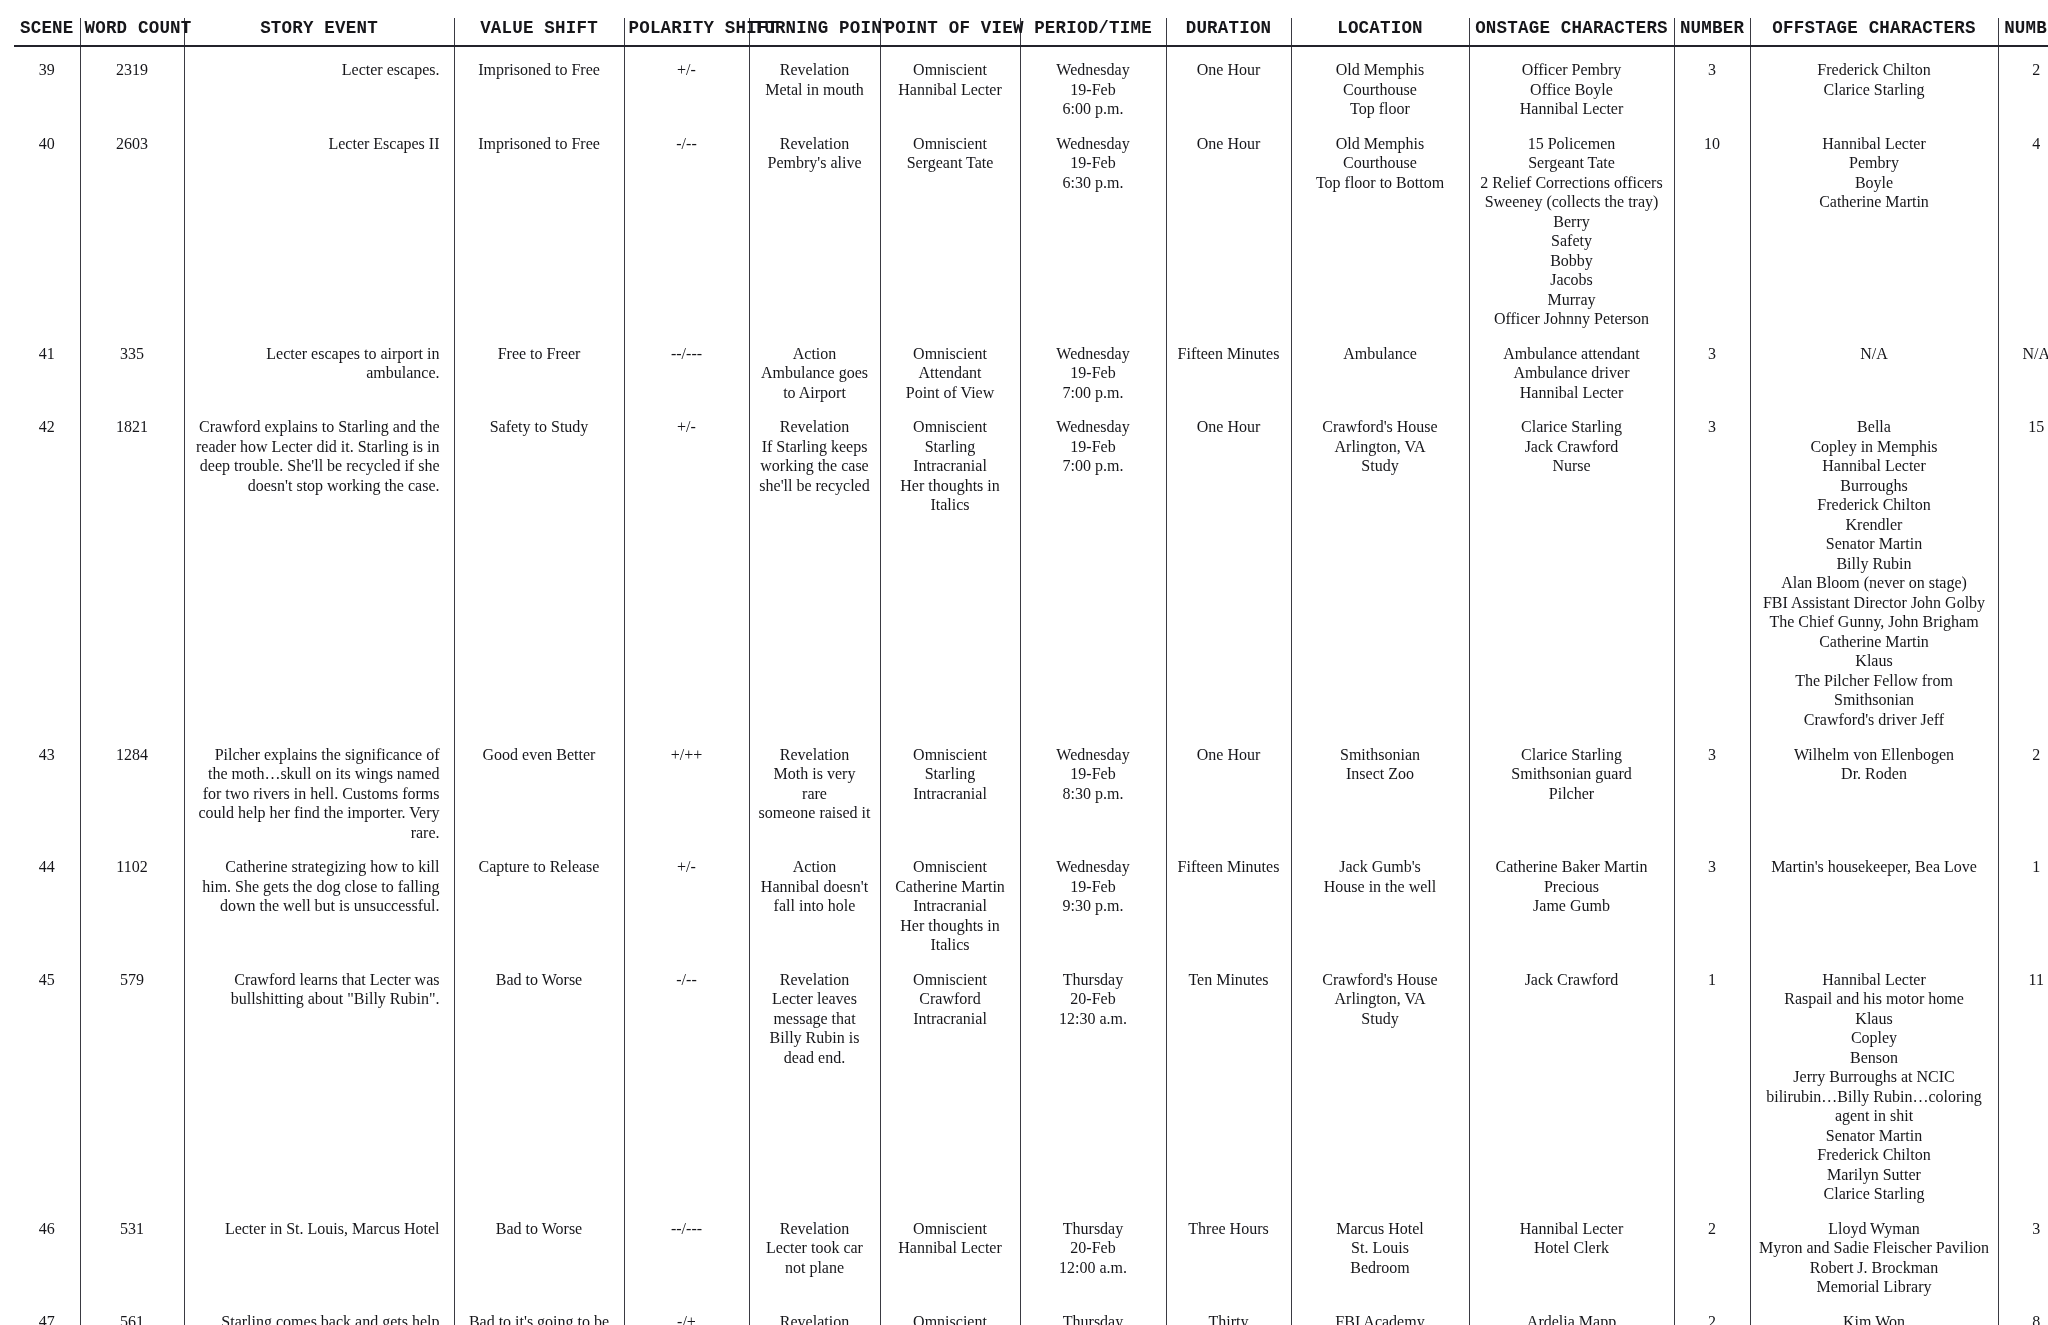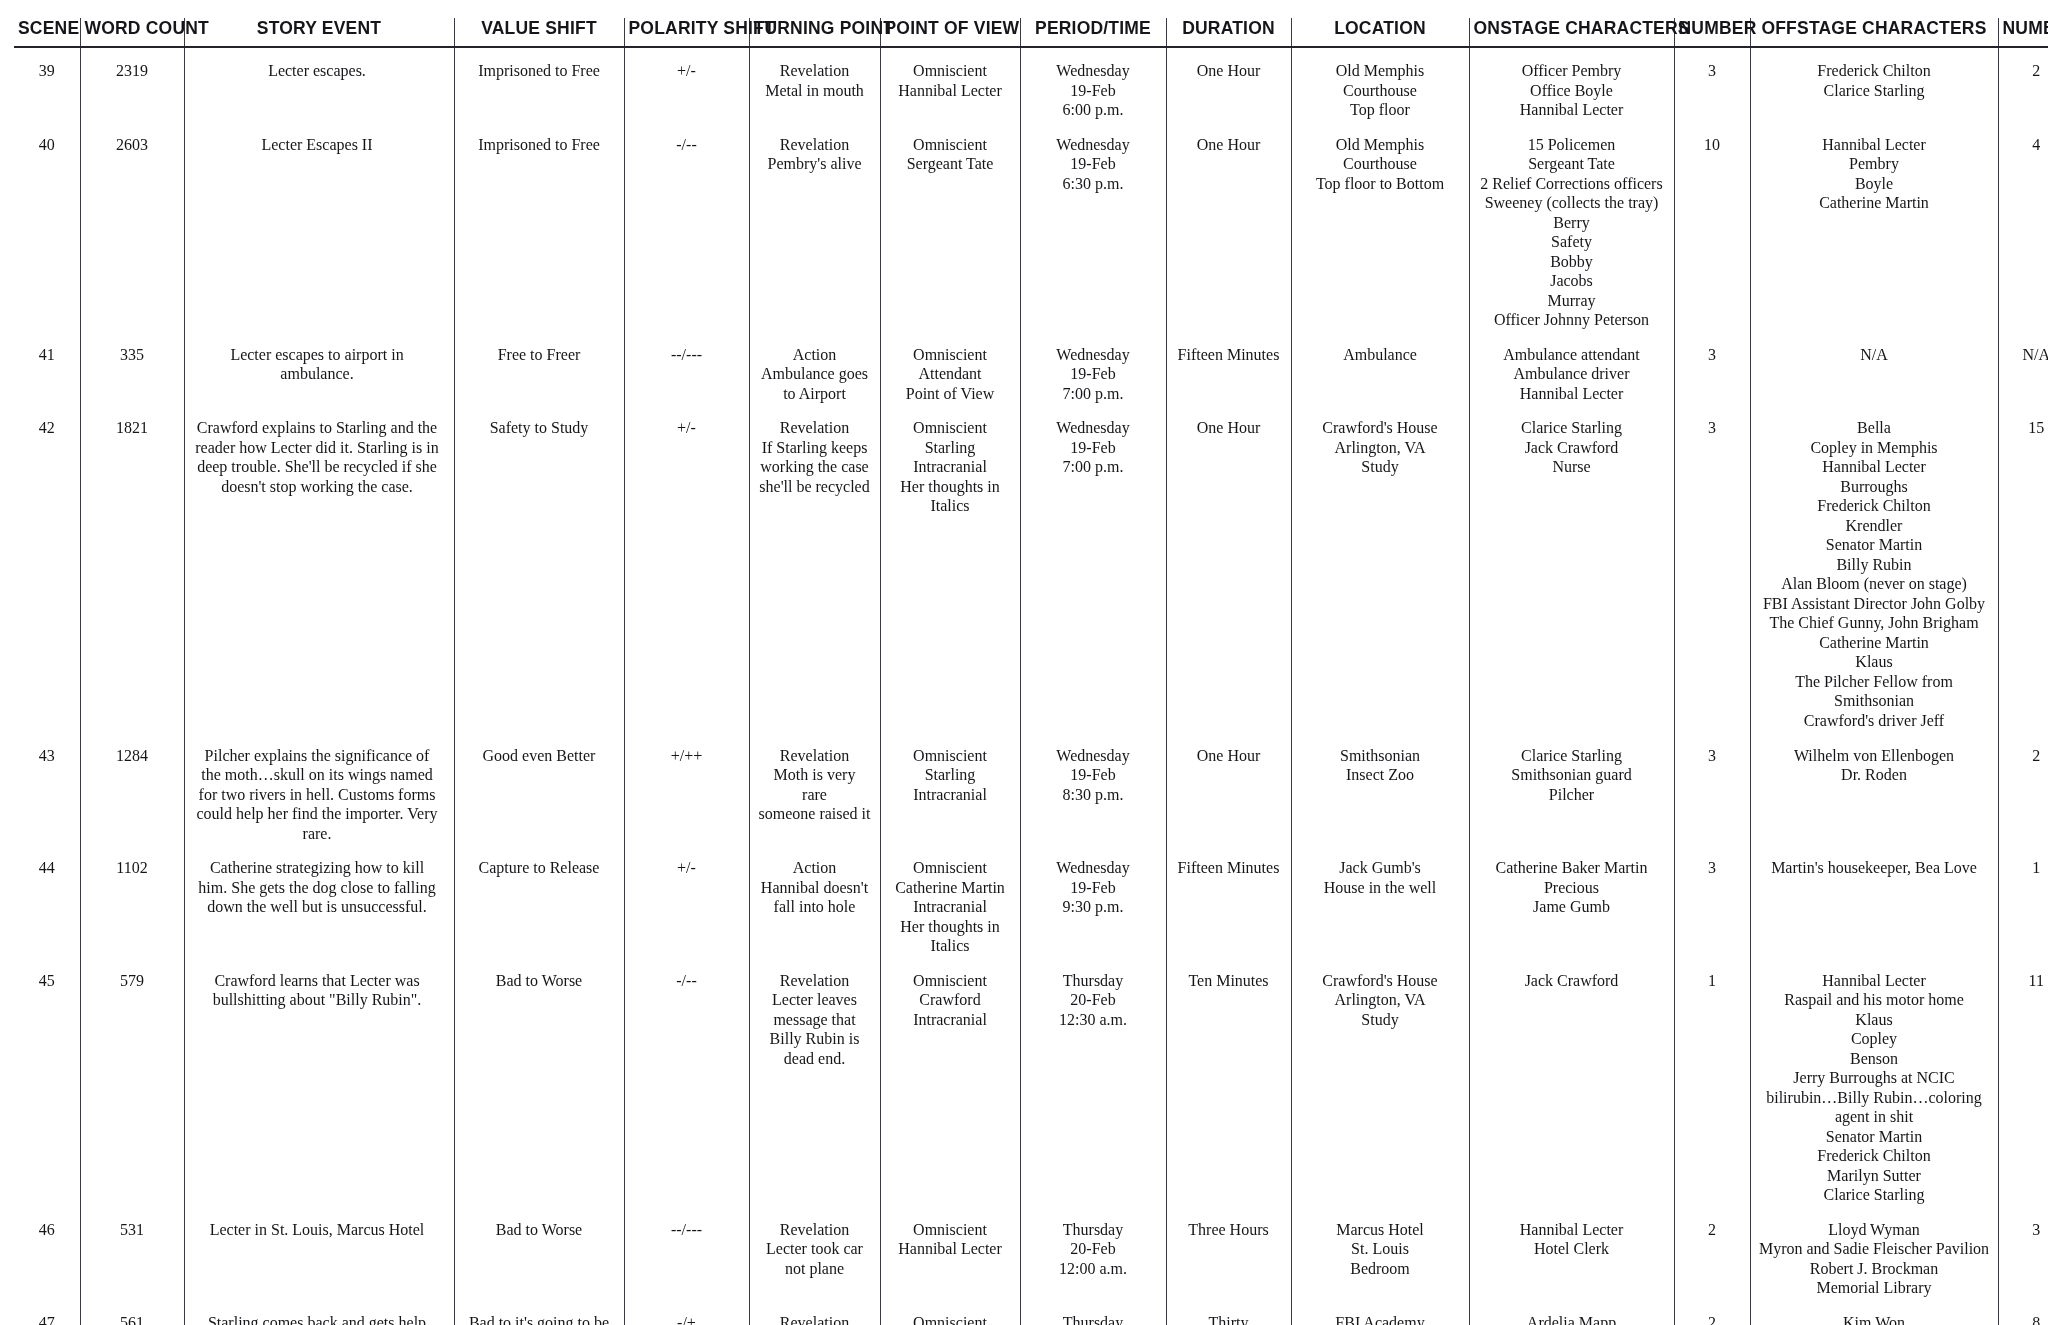--- a/index.html
+++ b/index.html
@@ -35,38 +35,38 @@
   thead th {
     font-size: 17.5px;
     font-weight: 700;
     letter-spacing: 0.2px;
     text-align: center;
     vertical-align: bottom;
     padding: 0 4px 7px 4px;
     border-bottom: 2.5px solid #23232b;
     border-right: 1.6px solid #3a3a42;
     white-space: nowrap;
-    font-family: Liberation Sans, sans-serif;
+    font-family: Liberation Mono, monospace;
   }
   thead th:last-child { border-right: none; }
   thead th.no-rule { border-right: none; }
 
   
   tbody td {
     font-size: 16px;
     line-height: 1.22;
     vertical-align: top;
     padding: 13px 6px 2px 6px;
     border-right: 1.6px solid #3a3a42;
     text-align: center;
     font-family: "Liberation Serif", "DejaVu Serif", serif;
   }
   tbody td:last-child { border-right: none; }
   tbody td.no-rule { border-right: none; }
-  tbody td.left { text-align: center; padding-left: 10px; padding-right: 14px; }
+  tbody td.left { text-align: right; padding-left: 10px; padding-right: 14px; }
 
   tbody tr:last-child td {
     border-bottom: 2.5px solid #23232b;
     padding-bottom: 14px;
   }
 
   .cell-lines span { display: block; }
 
   
   col.c-scene       { width: 66px; }

